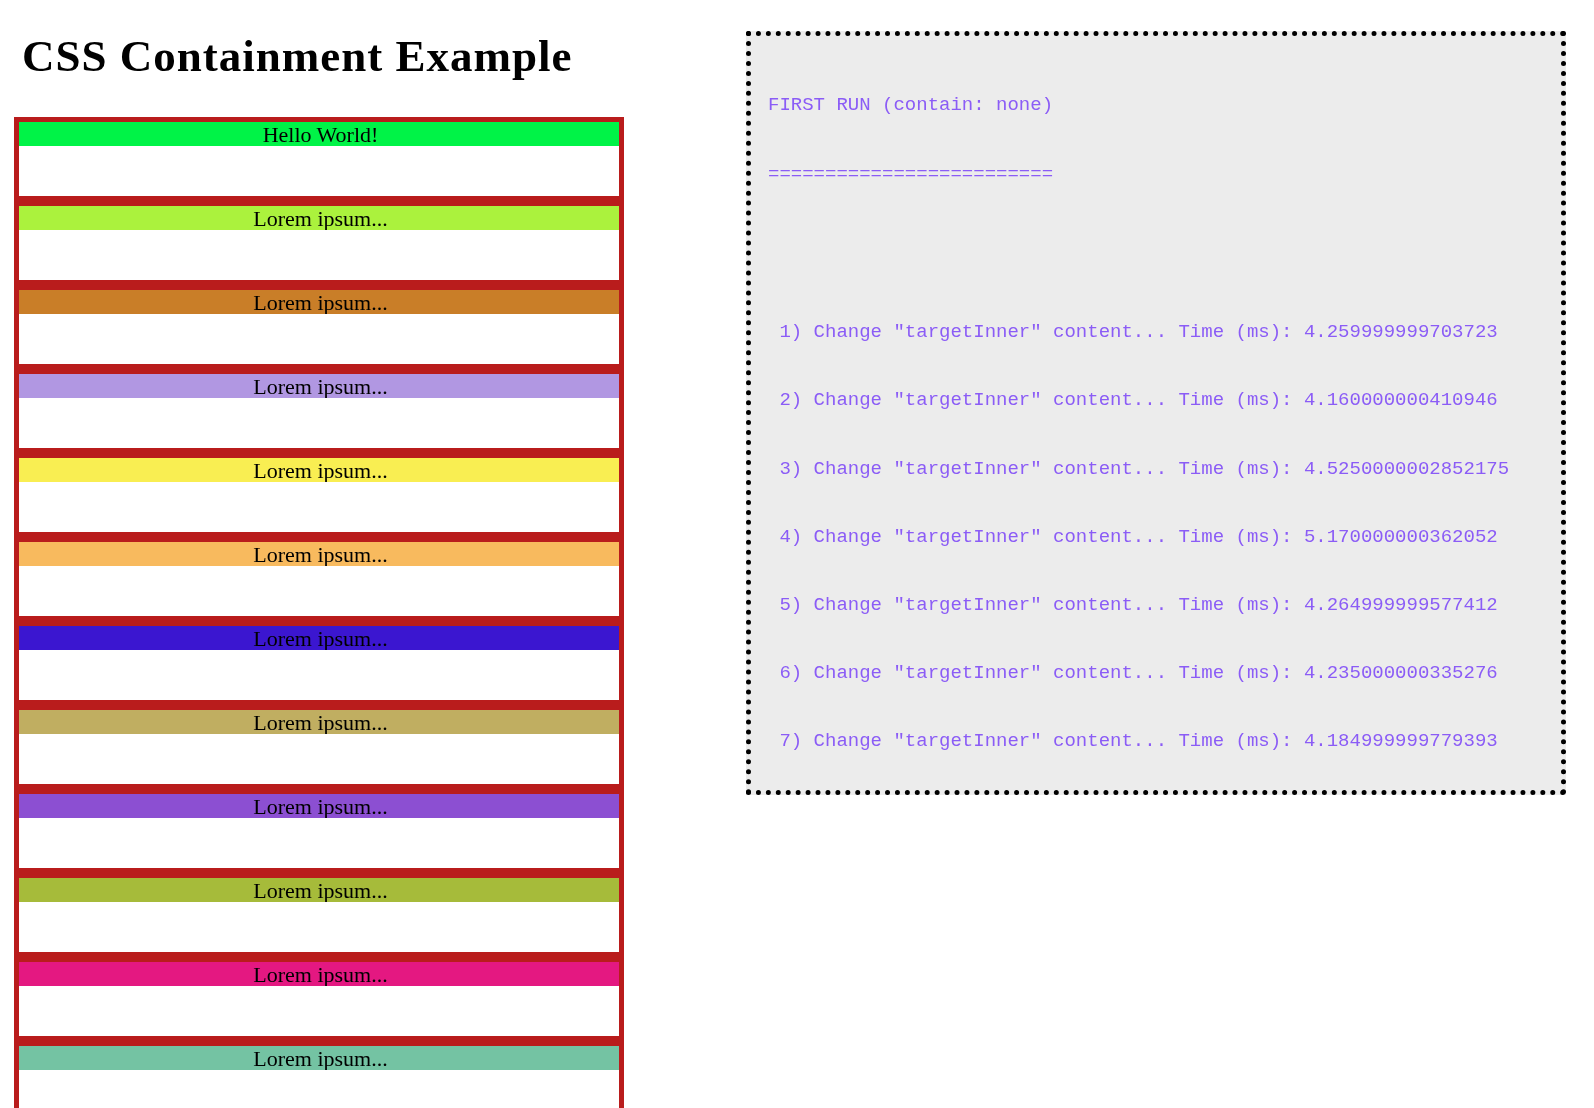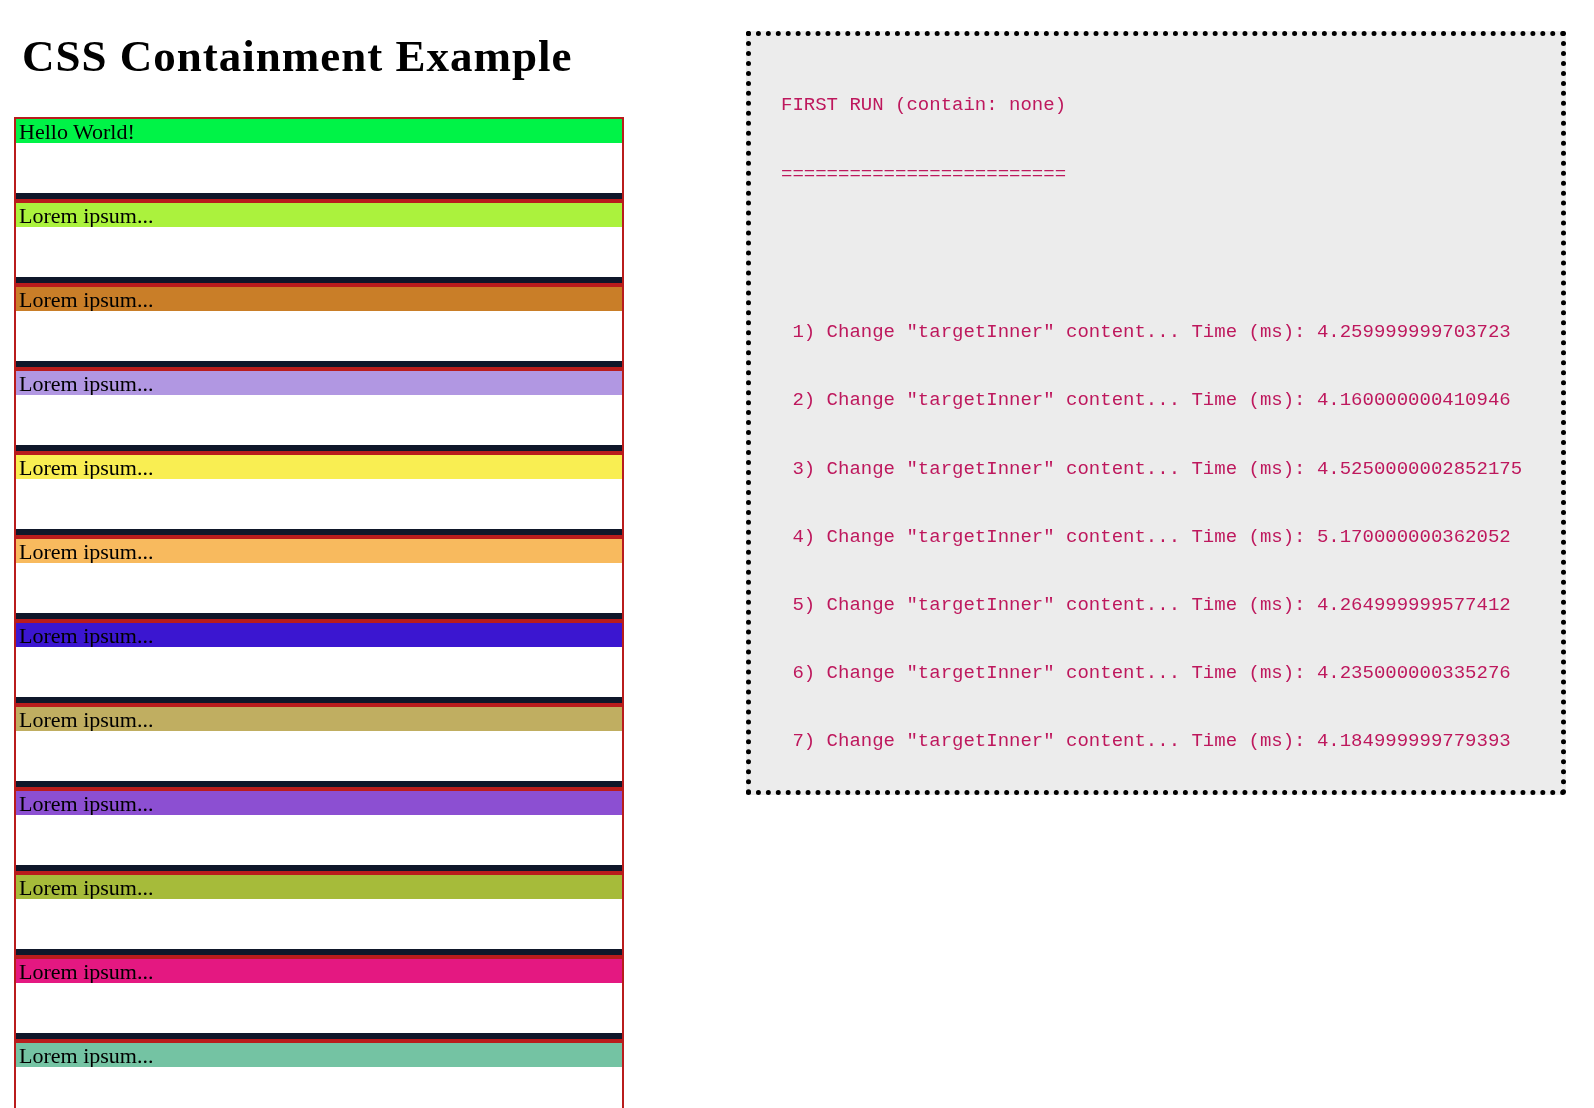--- a/index.html
+++ b/index.html
@@ -11,35 +11,35 @@
   .page-title{
     position:absolute;left:14px;top:24px;margin:8px;
     font-size:45px;line-height:48px;font-weight:bold;letter-spacing:1px;
     white-space:nowrap;
   }
   .box-list{
     position:absolute;left:14px;top:117px;width:610px;
   }
   .box{
     box-sizing:border-box;width:610px;height:84px;
-    border:2px solid #b91c1c;background:#0f172a;display:block;
+    border:5px solid #b91c1c;background:#0f172a;display:block;text-align:center;
   }
   .box-header{
     height:24px;line-height:25px;font-size:22px;padding-left:3px;
     font-family:"Liberation Serif", serif;color:#000;
     white-space:nowrap;overflow:hidden;
   }
   .box-body{height:50px;background:#ffffff;}
   .output{
     position:absolute;left:746px;top:31px;width:820px;height:764px;
     box-sizing:border-box;border:5px dotted #000;
-    padding:13px 0 0 30px;
+    padding:13px 0 0 17px;
     font-family:"Liberation Mono", monospace;
     font-size:19px;line-height:22.7px;
-    white-space:pre;color:#be185d;overflow:hidden;
+    white-space:pre;color:#8b5cf6;overflow:hidden;
   }
   .line{height:22.7px;}
 </style>
 </head>
 <body>
 
 <h1 class="page-title">CSS Containment Example</h1>
 
 <div class="box-list">
   <article class="box">

